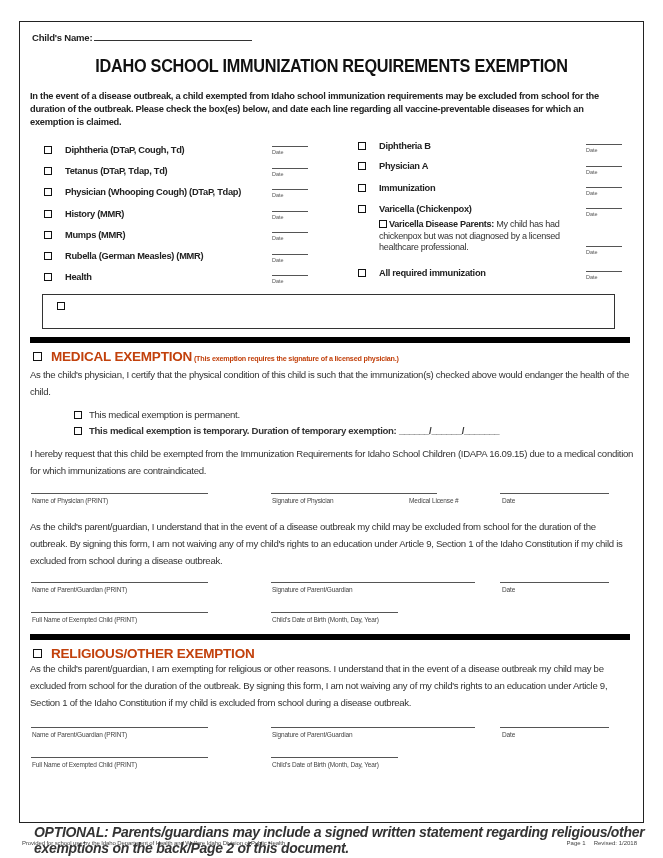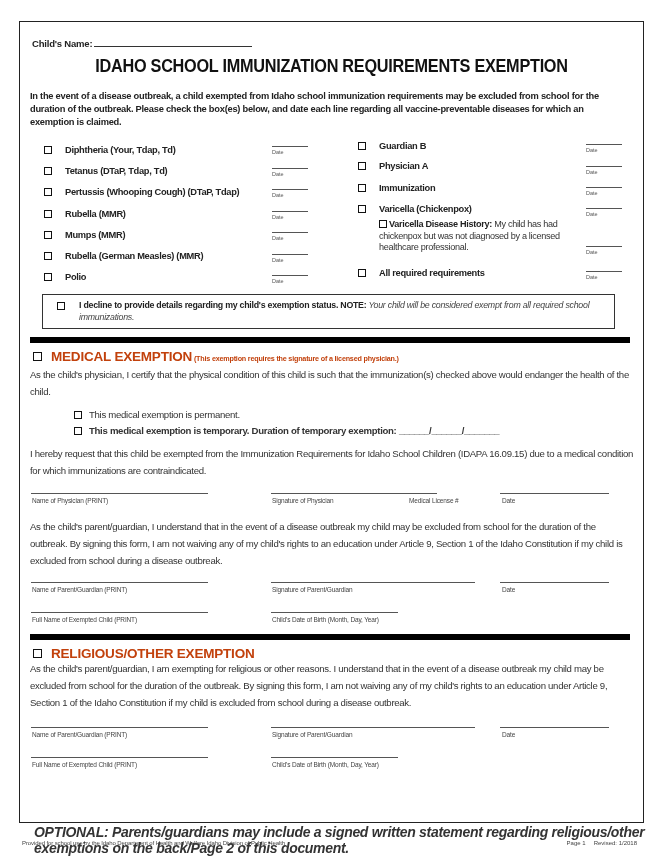--- a/index.html
+++ b/index.html
@@ -5,21 +5,21 @@
   * { box-sizing: border-box; margin: 0; padding: 0; }
   html, body { width: 663px; height: 858px; background: #ffffff; overflow: hidden; }
   body { position: relative; font-family: "Liberation Sans", sans-serif; color: #222; }
 
   .frame {
     position: absolute; left: 19px; top: 21px; width: 625px; height: 802px;
     border: 1px solid #222;
   }
   .abs { position: absolute; }
 
-  .child-name { left: 32px; top: 38px; font-size: 9.5px; font-weight: bold; letter-spacing: -0.2px; }
+  .child-name { left: 32px; top: 32px; font-size: 9.5px; font-weight: bold; letter-spacing: -0.2px; }
   .child-name-line { display: inline-block; width: 158px; border-bottom: 1px solid #333; height: 9px; vertical-align: baseline; margin-left: 2px; }
 
   .title { left: 19px; width: 625px; top: 56px; text-align: center; font-size: 17.5px; font-weight: bold; letter-spacing: -0.3px; color: #111; transform: scaleX(0.93); }
 
   .intro { left: 30px; top: 90px; width: 600px; font-size: 9.3px; font-weight: bold; line-height: 13px; letter-spacing: -0.25px; color: #222; }
 
   .cb {
     display: inline-block; width: 8px; height: 8px; border: 1.6px solid #111; background: #fff;
   }
   .vacc-item { position: absolute; font-size: 9.3px; font-weight: bold; letter-spacing: -0.3px; color: #222; }
@@ -69,45 +69,45 @@
 <div class="frame"></div>
 
 <div class="abs child-name">
   <span>Child's Name:</span><span class="child-name-line"></span>
 </div>
 <div class="abs title">IDAHO SCHOOL IMMUNIZATION REQUIREMENTS EXEMPTION</div>
 <div class="abs intro">In the event of a disease outbreak, a child exempted from Idaho school immunization requirements may be excluded from school for the duration of the outbreak. Please check the box(es) below, and date each line regarding all vaccine-preventable diseases for which an exemption is claimed.</div>
 
 <div class="vacc-item" style="left:44px; top:145px;">
   <span class="cb"></span>
-  <span class="lbl">Diphtheria (Your, Tdap, Td)</span>
+  <span class="lbl">Diphtheria (DTaP, Cough, Td)</span>
 </div>
 <div class="vacc-item" style="left:44px; top:166px;">
   <span class="cb"></span>
   <span class="lbl">Tetanus (DTaP, Tdap, Td)</span>
 </div>
 <div class="vacc-item" style="left:44px; top:187px;">
   <span class="cb"></span>
-  <span class="lbl">Pertussis (Whooping Cough) (DTaP, Tdap)</span>
+  <span class="lbl">Physician (Whooping Cough) (DTaP, Tdap)</span>
 </div>
 <div class="vacc-item" style="left:44px; top:209px;">
   <span class="cb"></span>
-  <span class="lbl">Rubella (MMR)</span>
+  <span class="lbl">History (MMR)</span>
 </div>
 <div class="vacc-item" style="left:44px; top:230px;">
   <span class="cb"></span>
   <span class="lbl">Mumps (MMR)</span>
 </div>
 <div class="vacc-item" style="left:44px; top:251px;">
   <span class="cb"></span>
   <span class="lbl">Rubella (German Measles) (MMR)</span>
 </div>
 <div class="vacc-item" style="left:44px; top:272px;">
   <span class="cb"></span>
-  <span class="lbl">Polio</span>
+  <span class="lbl">Health</span>
 </div>
 
 <div class="date-field" style="left:272px; top:146px;">
     <div class="dl"></div>
     <div class="dt">Date</div>
   </div>
 <div class="date-field" style="left:272px; top:168px;">
     <div class="dl"></div>
     <div class="dt">Date</div>
   </div>
@@ -127,40 +127,40 @@
     <div class="dl"></div>
     <div class="dt">Date</div>
   </div>
 <div class="date-field" style="left:272px; top:275px;">
     <div class="dl"></div>
     <div class="dt">Date</div>
   </div>
 
 <div class="vacc-item" style="left:358px; top:141px;">
   <span class="cb"></span>
-  <span class="lbl">Guardian B</span>
+  <span class="lbl">Diphtheria B</span>
 </div>
 <div class="vacc-item" style="left:358px; top:161px;">
   <span class="cb"></span>
   <span class="lbl">Physician A</span>
 </div>
 <div class="vacc-item" style="left:358px; top:183px;">
   <span class="cb"></span>
   <span class="lbl">Immunization</span>
 </div>
 <div class="vacc-item" style="left:358px; top:204px;">
   <span class="cb"></span>
   <span class="lbl">Varicella (Chickenpox)</span>
 </div>
 <div class="var-hist">
-  <span class="cb"></span><b>Varicella Disease History:</b><span> My child has had chickenpox but was not diagnosed by a licensed healthcare professional.</span>
+  <span class="cb"></span><b>Varicella Disease Parents:</b><span> My child has had chickenpox but was not diagnosed by a licensed healthcare professional.</span>
 </div>
 <div class="vacc-item" style="left:358px; top:268px;">
   <span class="cb"></span>
-  <span class="lbl">All required requirements</span>
+  <span class="lbl">All required immunization</span>
 </div>
 
 <div class="date-field" style="left:586px; top:144px;">
     <div class="dl"></div>
     <div class="dt">Date</div>
   </div>
 <div class="date-field" style="left:586px; top:166px;">
     <div class="dl"></div>
     <div class="dt">Date</div>
   </div>
@@ -176,23 +176,20 @@
     <div class="dl"></div>
     <div class="dt">Date</div>
   </div>
 <div class="date-field" style="left:586px; top:271px;">
     <div class="dl"></div>
     <div class="dt">Date</div>
   </div>
 
 <div class="decline-box">
   <span class="cb"></span>
-  <div class="decline-text">
-    <b>I decline to provide details regarding my child's exemption status. NOTE:</b><i> Your child will be considered exempt from all required school immunizations.</i>
-  </div>
 </div>
 
 <div class="thick-bar" style="top:337px;"></div>
 
 <div class="sec-head" style="top:349px;">
   <span class="cb"></span><span>MEDICAL EXEMPTION</span><span class="note"> (This exemption requires the signature of a licensed physician.)</span>
 </div>
 <div class="body-text" style="top:366px;">As the child's physician, I certify that the physical condition of this child is such that the immunization(s) checked above would endanger the health of the child.</div>
 
 <div class="opt" style="top:409px;">

